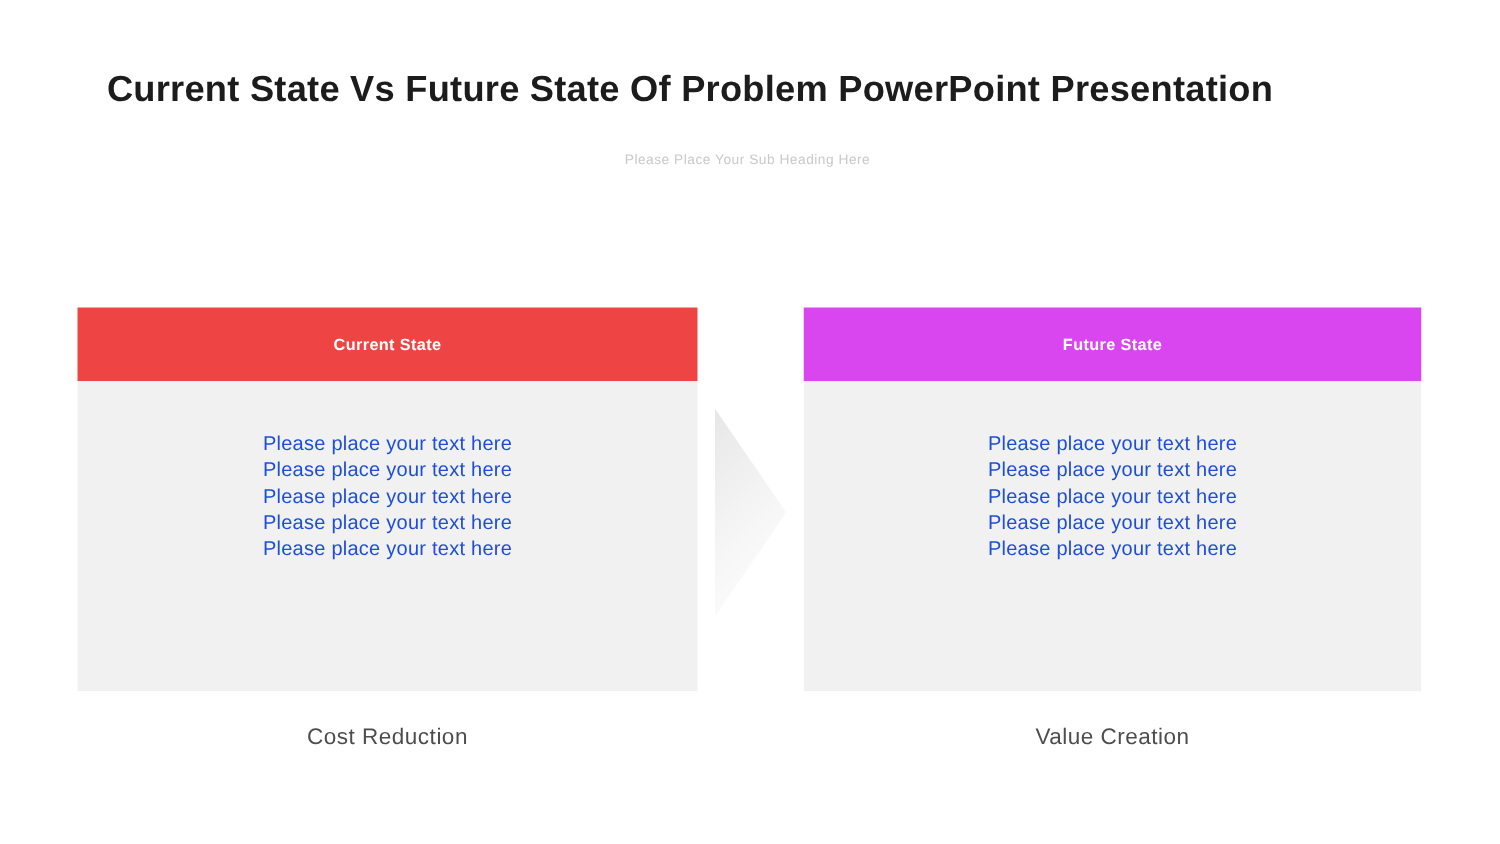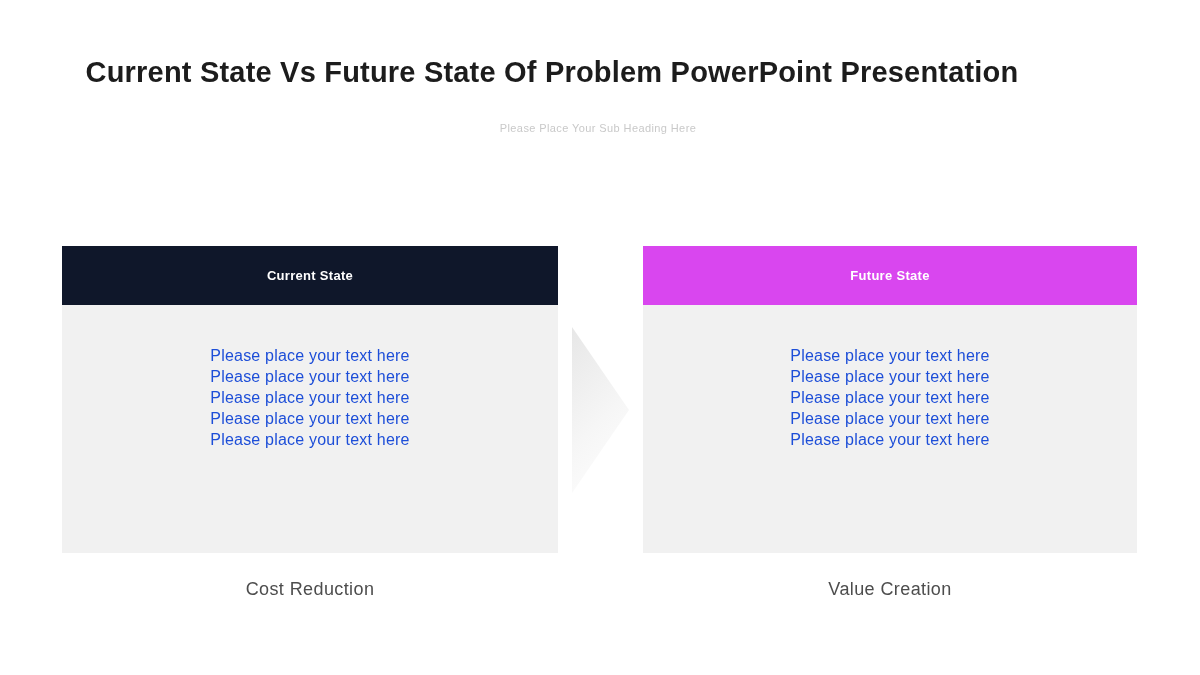--- a/index.html
+++ b/index.html
@@ -98,21 +98,21 @@
 </head>
 <body>
 
 <div class="slide">
 
   <h1 class="slide-title">Current State Vs Future State Of Problem PowerPoint Presentation</h1>
 
   <div class="slide-subheading">Please Place Your Sub Heading Here</div>
 
   <div class="panel panel-left">
-    <div class="panel-header" style="background-color: #0f172a;">
+    <div class="panel-header" style="background-color: #ef4444;">
       <span class="panel-header-label">Current State</span>
     </div>
     <div class="panel-body">
       <div class="placeholder-line">Please place your text here</div>
       <div class="placeholder-line">Please place your text here</div>
       <div class="placeholder-line">Please place your text here</div>
       <div class="placeholder-line">Please place your text here</div>
       <div class="placeholder-line">Please place your text here</div>
     </div>
   </div>

